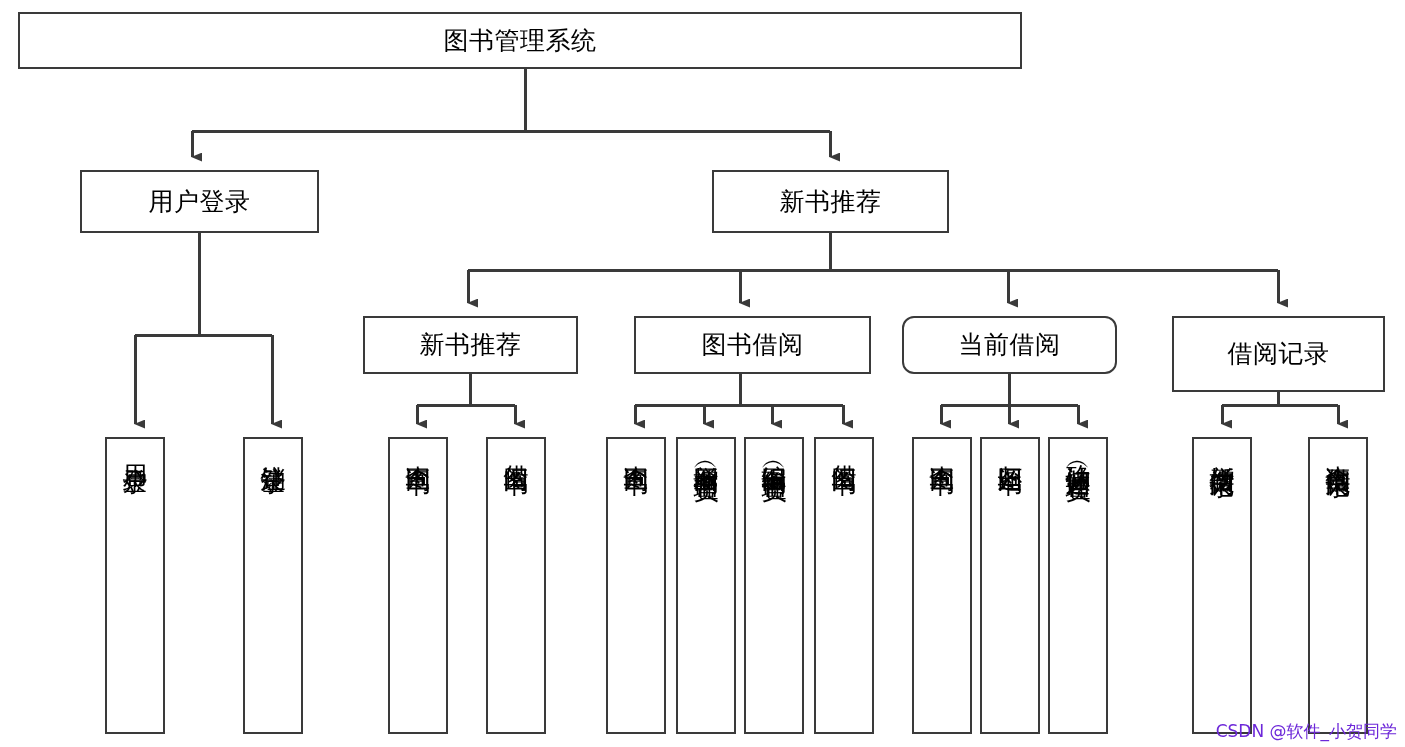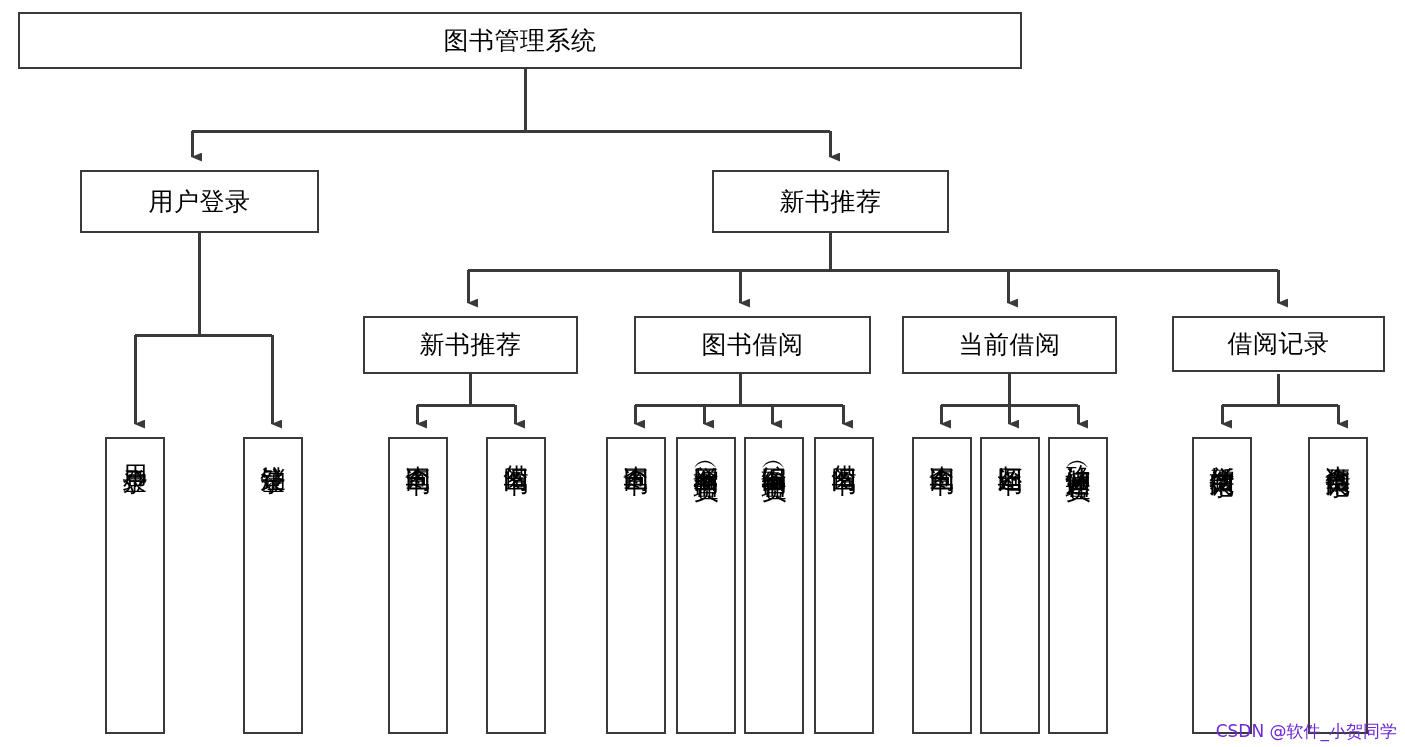--- a/index.html
+++ b/index.html
@@ -141,24 +141,24 @@
   <div class="node horiz" style="left:712px; top:170px; width:237px; height:63px;">
     <span class="node-label">新书推荐</span>
   </div>
 
   <div class="node horiz" style="left:363px; top:316px; width:215px; height:58px;">
     <span class="node-label">新书推荐</span>
   </div>
   <div class="node horiz" style="left:634px; top:316px; width:237px; height:58px;">
     <span class="node-label">图书借阅</span>
   </div>
-  <div class="node horiz" style="left:902px; top:316px; width:215px; height:58px;">
+  <div class="node horiz" style="left:902px; top:316px; width:215px; height:58px;border-radius:12px;">
     <span class="node-label">当前借阅</span>
   </div>
-  <div class="node horiz" style="left:1172px; top:316px; width:213px; height:56px;">
+  <div class="node horiz" style="left:1172px; top:316px; width:213px; height:76px;">
     <span class="node-label">借阅记录</span>
   </div>
 
   <div class="node leaf" style="left:105px; top:437px; width:60px; height:297px;">
     <span class="node-label">用户登录</span>
   </div>
   <div class="node leaf" style="left:243px; top:437px; width:60px; height:297px;">
     <span class="node-label">注销登录</span>
   </div>
 

